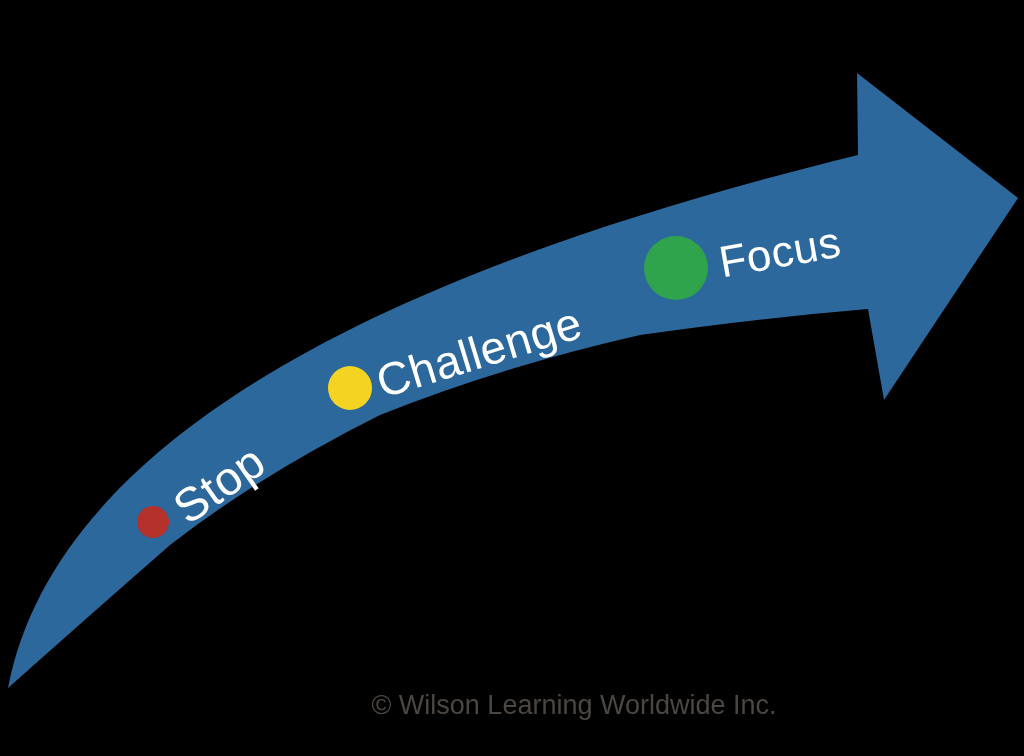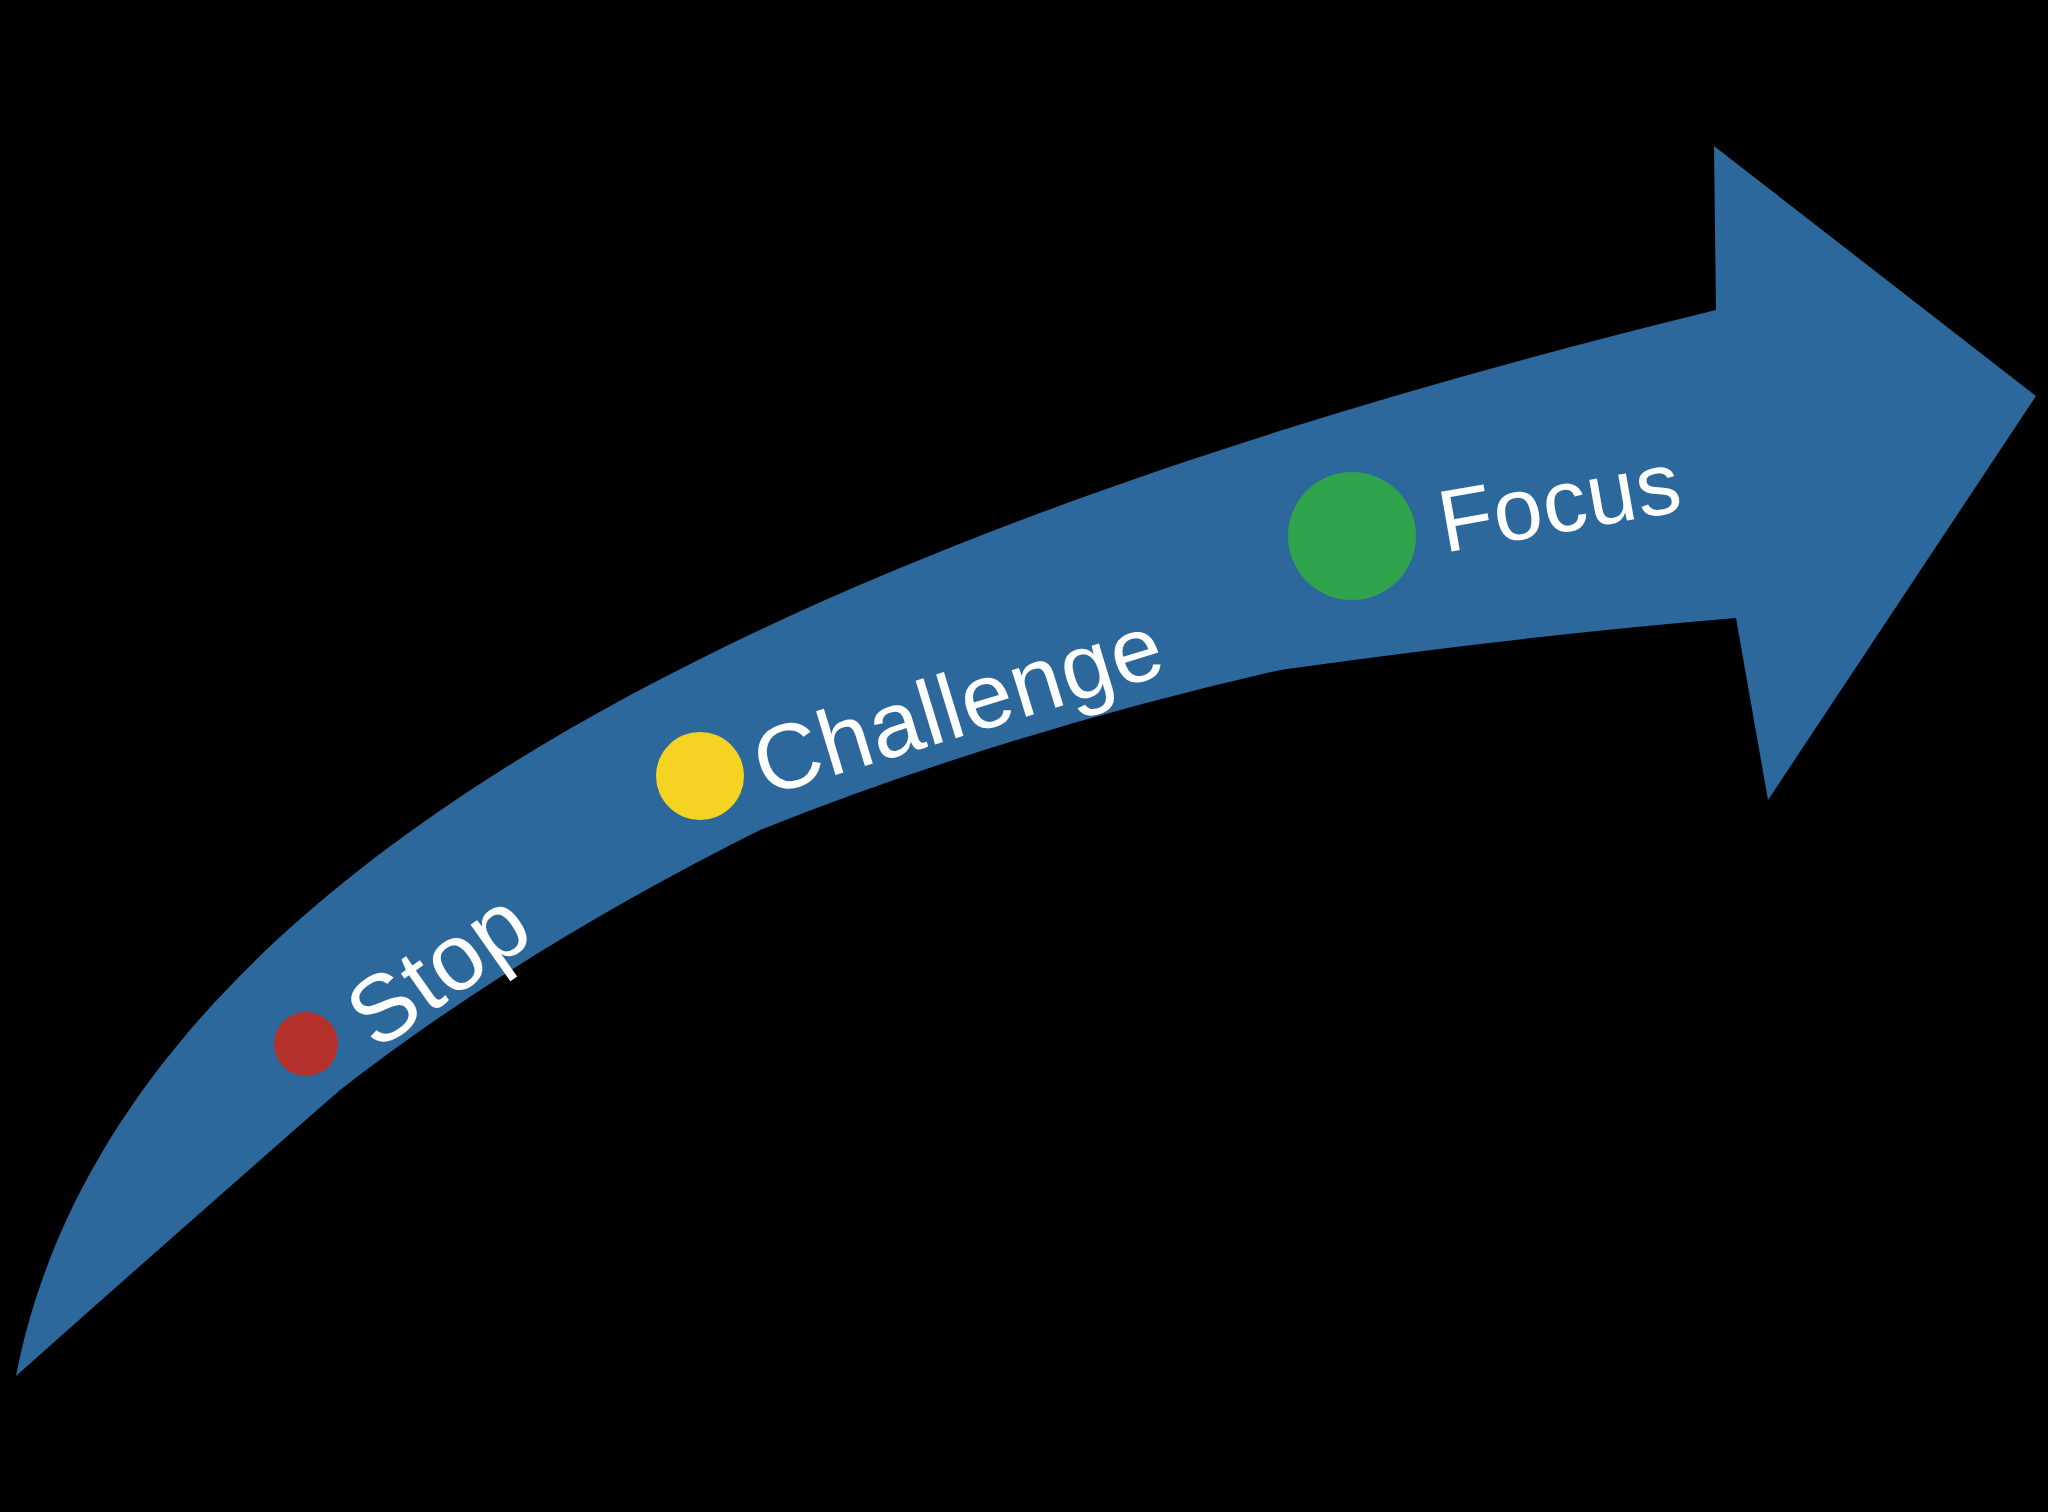--- a/index.html
+++ b/index.html
@@ -82,14 +82,15 @@
     <circle cx="350" cy="388" r="22" fill="#f5d323"></circle>
     <circle cx="676" cy="268" r="32" fill="#2fa44d"></circle>
   </svg>
 
   <div class="step-label label-stop">Stop</div>
 
   <div class="step-label label-challenge">Challenge</div>
 
   <div class="step-label label-focus">Focus</div>
 
+  <div class="copyright">© Wilson Learning Worldwide Inc.</div>
 
 </div>
 
 </body></html>

